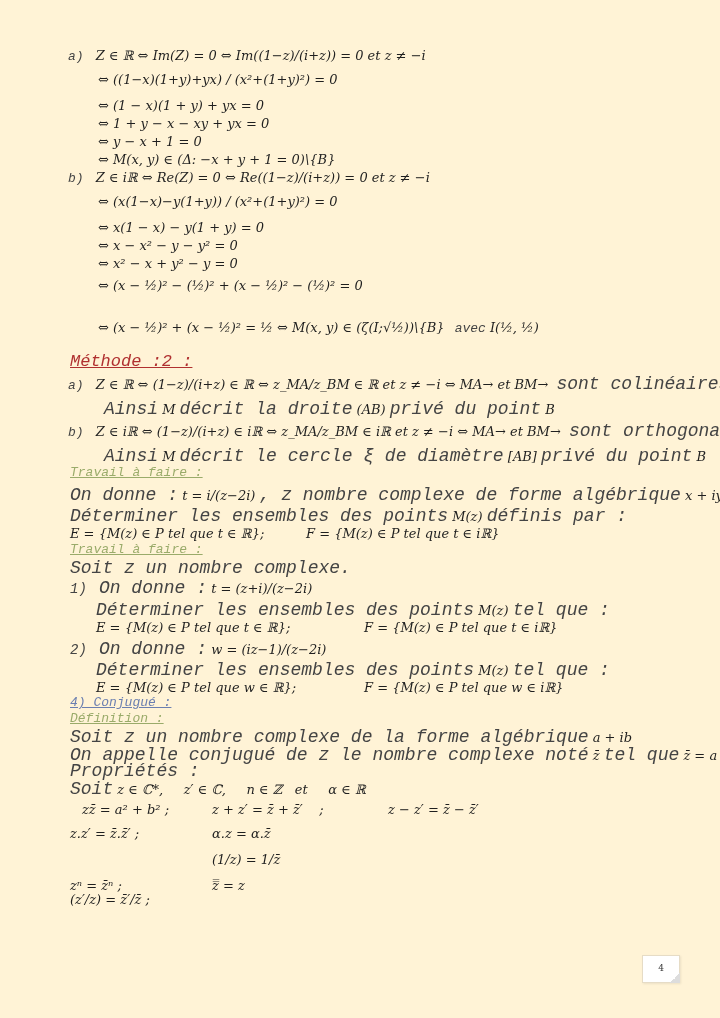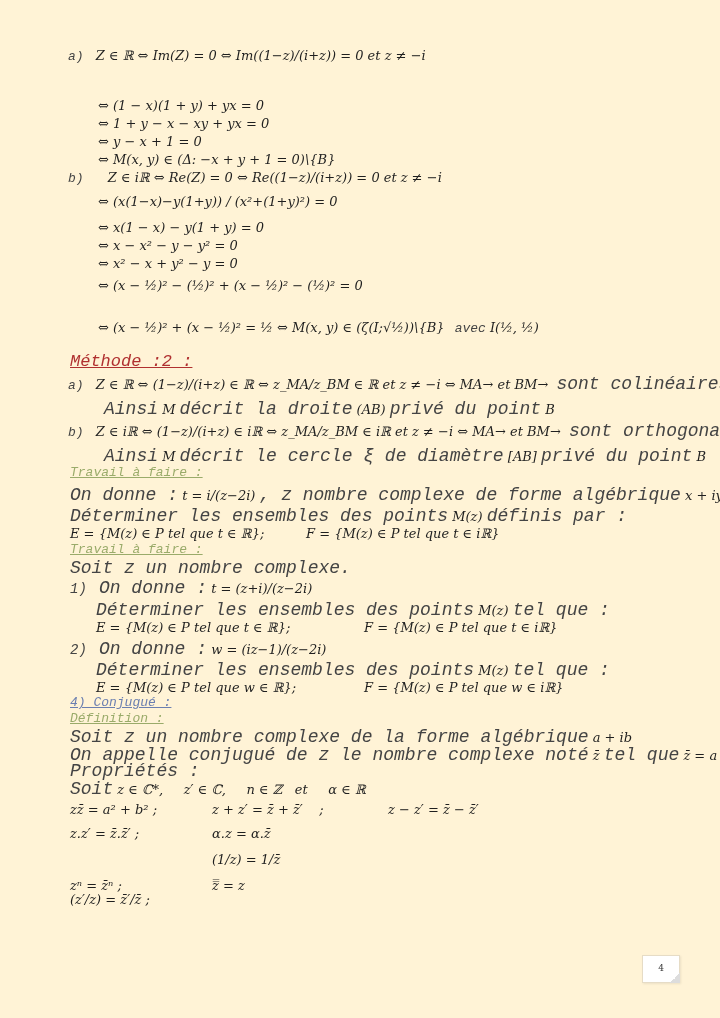--- a/index.html
+++ b/index.html
@@ -35,28 +35,29 @@
 </style>
 </head>
 <body>
 
 <div class="page">
 
   <div class="line" style="left:68px; top:48px;text-align:center;">
     <span class="label">a)</span>
     <span class="math" style="margin-left:8px;">Z ∈ ℝ ⇔ Im(Z) = 0 ⇔ Im((1−z)/(i+z)) = 0 et z ≠ −i</span>
   </div>
+  <div class="line math" style="left:98px; top:72px;">⇔ ((1−x)(1+y)+yx) / (x²+(1+y)²) = 0</div>
   <div class="line math" style="left:98px; top:98px;">⇔ (1 − x)(1 + y) + yx = 0</div>
   <div class="line math" style="left:98px; top:116px;">⇔ 1 + y − x − xy + yx = 0</div>
   <div class="line math" style="left:98px; top:134px;">⇔ y − x + 1 = 0</div>
   <div class="line math" style="left:98px; top:152px;">⇔ M(x, y) ∈ (Δ: −x + y + 1 = 0)\{B}</div>
 
   <div class="line" style="left:68px; top:170px;">
     <span class="label">b)</span>
-    <span class="math" style="margin-left:20px;">Z ∈ iℝ ⇔ Re(Z) = 0 ⇔ Re((1−z)/(i+z)) = 0 et z ≠ −i</span>
+    <span class="math" style="margin-left:8px;">Z ∈ iℝ ⇔ Re(Z) = 0 ⇔ Re((1−z)/(i+z)) = 0 et z ≠ −i</span>
   </div>
   <div class="line math" style="left:98px; top:194px;">⇔ (x(1−x)−y(1+y)) / (x²+(1+y)²) = 0</div>
   <div class="line math" style="left:98px; top:220px;">⇔ x(1 − x) − y(1 + y) = 0</div>
   <div class="line math" style="left:98px; top:238px;">⇔ x − x² − y − y² = 0</div>
   <div class="line math" style="left:98px; top:256px;">⇔ x² − x + y² − y = 0</div>
   <div class="line math" style="left:98px; top:278px;">⇔ (x − ½)² − (½)² + (x − ½)² − (½)² = 0</div>
   <div class="line" style="left:98px; top:320px;">
     <span class="math">⇔ (x − ½)² + (x − ½)² = ½   ⇔ M(x, y) ∈ (ζ(I;√½))\{B}</span>
     <span class="label" style="margin-left:6px;">avec</span>
     <span class="math" style="">I(½, ½)</span>
@@ -147,21 +148,21 @@
     <span class="math">z̄</span>
     <span class="mono">tel que</span>
     <span class="math">z̄ = a − ib</span>
   </div>
   <div class="line mono" style="left:70px; top:763px;">Propriétés :</div>
   <div class="line" style="left:70px; top:781px;">
     <span class="mono">Soit</span>
     <span class="math" style="white-space:pre;">z ∈ ℂ*,     z′ ∈ ℂ,     n ∈ ℤ   et     α ∈ ℝ</span>
   </div>
 
-  <div class="line math" style="left:70px; top:802px;">zz̄ = a² + b²  ;</div>
+  <div class="line math" style="left:82px; top:802px;">zz̄ = a² + b²  ;</div>
   <div class="line math" style="left:212px; top:802px; white-space:pre;">z + z′ = z̄ + z̄′    ;</div>
   <div class="line math" style="left:388px; top:802px;">z − z′ = z̄ − z̄′</div>
 
   <div class="line math" style="left:70px; top:826px;">z.z′ = z̄.z̄′ ;</div>
   <div class="line math" style="left:212px; top:826px;">α.z = α.z̄</div>
 
   <div class="line math" style="left:70px; top:892px;">(z′/z) = z̄′/z̄  ;</div>
   <div class="line math" style="left:212px; top:852px;">(1/z) = 1/z̄</div>
 
   <div class="line math" style="left:70px; top:878px;">zⁿ = z̄ⁿ ;</div>

